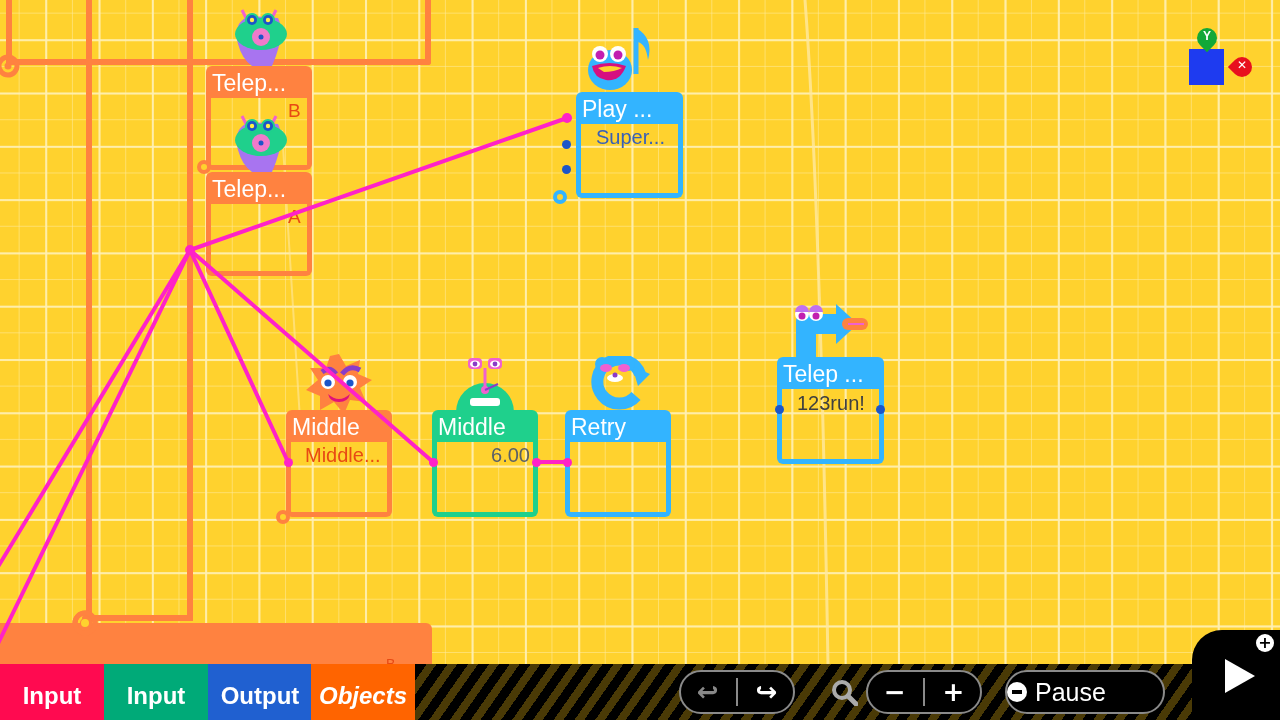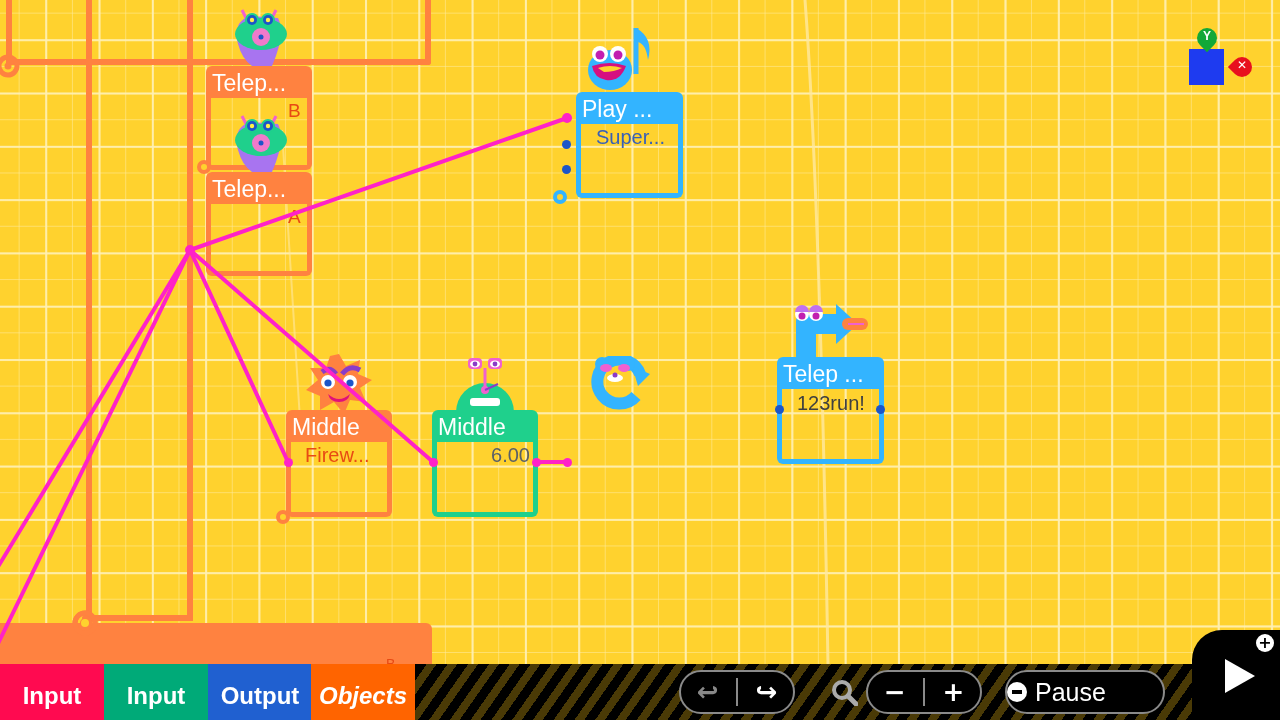--- a/index.html
+++ b/index.html
@@ -169,21 +169,21 @@
       <circle cx="24" cy="30" r="7" fill="#fff"></circle>
         <circle cx="46" cy="30" r="7" fill="#fff"></circle>
       <circle cx="24" cy="31" r="3.6" fill="#1C55C9"></circle>
         <circle cx="46" cy="31" r="3.6" fill="#1C55C9"></circle>
       <path d="M24 42 Q35 52 46 42 Q44 50 35 50 Q26 50 24 42Z" fill="#E0107A"></path>
     </svg>
   </div>
   <div class="node orange" style="left:286px;top:410px;width:106px;height:107px;">
     <div class="head">Middle</div>
     <div class="body"></div>
-    <div class="value" style="left:19px;top:34px;color:#E84A14;">Firew...</div>
+    <div class="value" style="left:19px;top:34px;color:#E84A14;">Middle...</div>
   </div>
   <div class="port pink" style="left:284px;top:458px;"></div>
   <div class="notch" style="left:276px;top:510px;border-color:#FF8240;"></div>
 
   <div class="mascot" style="left:454px;top:356px;width:62px;height:56px;">
     <svg width="62" height="56" viewBox="0 0 62 56">
       <path d="M2 56 A29 29 0 0 1 60 56Z" fill="#1FD08C"></path>
       <rect x="14" y="2" width="14" height="11" rx="4" fill="#F060D0"></rect>
         <rect x="34" y="2" width="14" height="11" rx="4" fill="#F060D0"></rect>
       <ellipse cx="21" cy="8" rx="5" ry="3.5" fill="#fff"></ellipse>
@@ -209,20 +209,24 @@
       <path d="M48 40 A22 22 0 1 1 52 18" stroke="#33B4FF" stroke-width="12" fill="none"></path>
       <polygon points="44,10 62,18 50,30" fill="#33B4FF"></polygon>
       <circle cx="14" cy="8" r="7" fill="#33B4FF"></circle>
         <circle cx="40" cy="8" r="7" fill="#33B4FF"></circle>
       <ellipse cx="18" cy="12" rx="6" ry="4" fill="#F060D0"></ellipse>
         <ellipse cx="36" cy="12" rx="6" ry="4" fill="#F060D0"></ellipse>
       <ellipse cx="27" cy="22" rx="8" ry="4" fill="#fff"></ellipse>
         <circle cx="27" cy="19" r="2.5" fill="#8A3CC8"></circle>
     </svg>
   </div>
+  <div class="node blue" style="left:565px;top:410px;width:106px;height:107px;">
+    <div class="head">Retry</div>
+    <div class="body"></div>
+  </div>
   <div class="port pink" style="left:563px;top:458px;"></div>
 
   <div class="mascot" style="left:792px;top:300px;width:78px;height:60px;">
     <svg width="78" height="60" viewBox="0 0 78 60">
       <path d="M4 60 L4 22 Q4 14 12 14 L44 14 L44 4 L66 24 L44 44 L44 34 L24 34 L24 60Z" fill="#33B4FF"></path>
       <circle cx="10" cy="14" r="7" fill="#fff"></circle>
         <circle cx="24" cy="14" r="7" fill="#fff"></circle>
       <path d="M3 12 A7 7 0 0 1 17 12 M17 12 A7 7 0 0 1 31 12" fill="#C070F0"></path>
       <circle cx="10" cy="16" r="3.5" fill="#C21FB0"></circle>
         <circle cx="24" cy="16" r="3.5" fill="#C21FB0"></circle>

